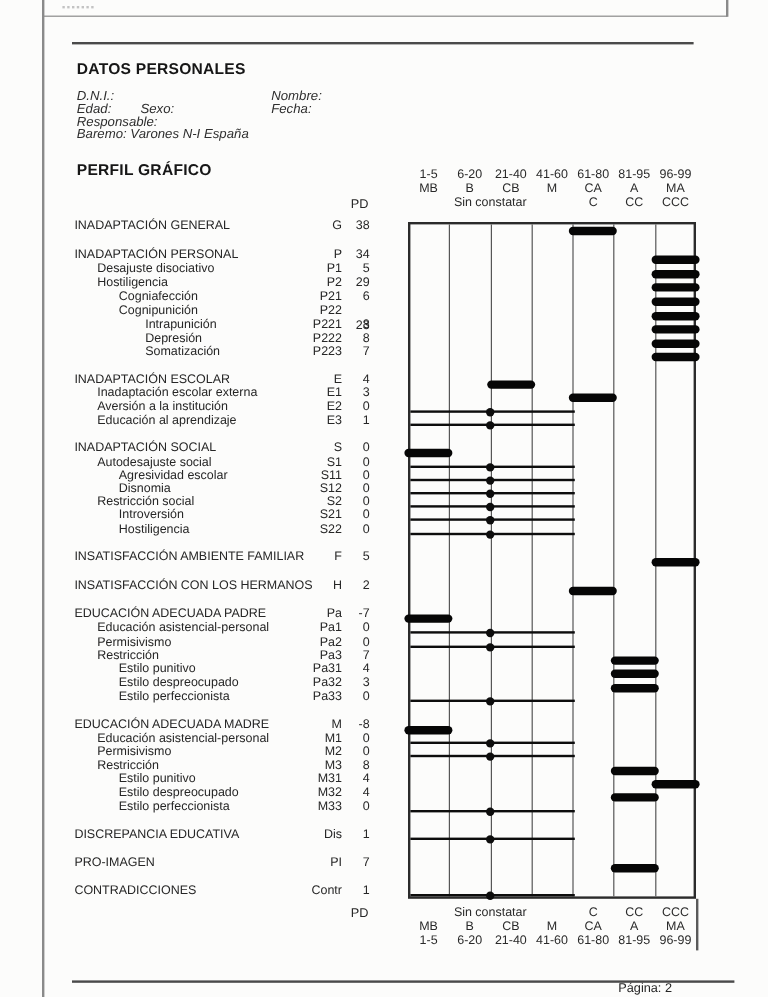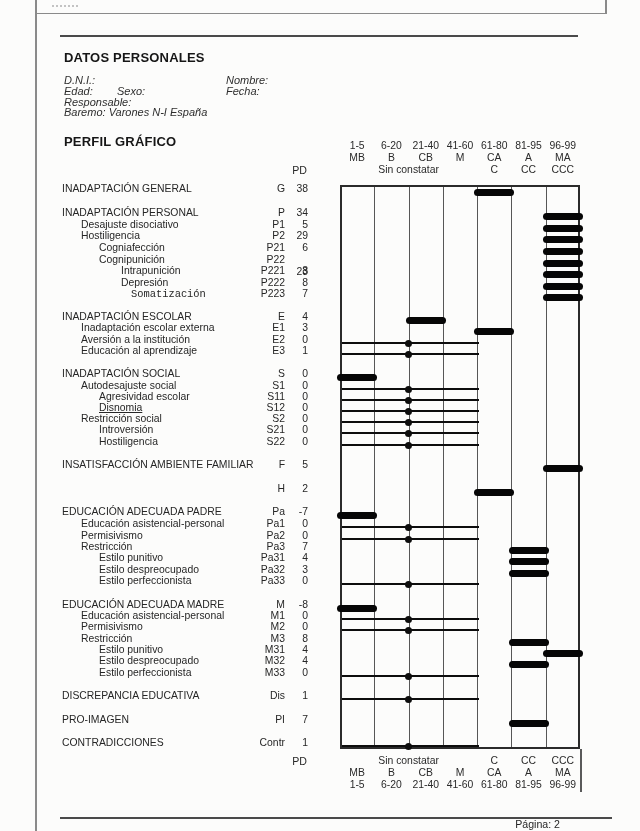--- a/index.html
+++ b/index.html
@@ -172,21 +172,21 @@
     <div class="rowpd" style="top: 242px;">6</div>
     <div class="rowlabel" style="left: 99px; top: 254px;">Cognipunición</div>
     <div class="rowcode" style="top: 254px;">P22</div>
     <div class="rowpd" style="top: 266px;">23</div>
     <div class="rowlabel" style="left: 121px; top: 265px;">Intrapunición</div>
     <div class="rowcode" style="top: 265px;">P221</div>
     <div class="rowpd" style="top: 265px;">8</div>
     <div class="rowlabel" style="left: 121px; top: 277px;">Depresión</div>
     <div class="rowcode" style="top: 277px;">P222</div>
     <div class="rowpd" style="top: 277px;">8</div>
-    <div class="rowlabel" style="left: 131px; top: 288px; font-family: Liberation Mono, monospace;">Somatización</div>
+    <div class="rowlabel" style="left: 121px; top: 288px;">Somatización</div>
     <div class="rowcode" style="top: 288px;">P223</div>
     <div class="rowpd" style="top: 288px;">7</div>
     <div class="rowlabel" style="left: 62px; top: 311px;">INADAPTACIÓN ESCOLAR</div>
     <div class="rowcode" style="top: 311px;">E</div>
     <div class="rowpd" style="top: 311px;">4</div>
     <div class="rowlabel" style="left: 81px; top: 322px;">Inadaptación escolar externa</div>
     <div class="rowcode" style="top: 322px;">E1</div>
     <div class="rowpd" style="top: 322px;">3</div>
     <div class="rowlabel" style="left: 81px; top: 334px;">Aversión a la institución</div>
     <div class="rowcode" style="top: 334px;">E2</div>
@@ -196,35 +196,36 @@
     <div class="rowpd" style="top: 345px;">1</div>
     <div class="rowlabel" style="left: 62px; top: 368px;">INADAPTACIÓN SOCIAL</div>
     <div class="rowcode" style="top: 368px;">S</div>
     <div class="rowpd" style="top: 368px;">0</div>
     <div class="rowlabel" style="left: 81px; top: 380px;">Autodesajuste social</div>
     <div class="rowcode" style="top: 380px;">S1</div>
     <div class="rowpd" style="top: 380px;">0</div>
     <div class="rowlabel" style="left: 99px; top: 391px;">Agresividad escolar</div>
     <div class="rowcode" style="top: 391px;">S11</div>
     <div class="rowpd" style="top: 391px;">0</div>
-    <div class="rowlabel" style="left: 99px; top: 402px; text-decoration: underline;">Disnomia</div>
+    <div class="rowlabel" style="left: 99px; top: 402px;">Disnomia</div>
     <div class="rowcode" style="top: 402px;">S12</div>
     <div class="rowpd" style="top: 402px;">0</div>
     <div class="rowlabel" style="left: 81px; top: 413px;">Restricción social</div>
     <div class="rowcode" style="top: 413px;">S2</div>
     <div class="rowpd" style="top: 413px;">0</div>
     <div class="rowlabel" style="left: 99px; top: 424px;">Introversión</div>
     <div class="rowcode" style="top: 424px;">S21</div>
     <div class="rowpd" style="top: 424px;">0</div>
     <div class="rowlabel" style="left: 99px; top: 436px;">Hostiligencia</div>
     <div class="rowcode" style="top: 436px;">S22</div>
     <div class="rowpd" style="top: 436px;">0</div>
     <div class="rowlabel" style="left: 62px; top: 459px;">INSATISFACCIÓN AMBIENTE FAMILIAR</div>
     <div class="rowcode" style="top: 459px;">F</div>
     <div class="rowpd" style="top: 459px;">5</div>
+    <div class="rowlabel" style="left: 62px; top: 483px;">INSATISFACCIÓN CON LOS HERMANOS</div>
     <div class="rowcode" style="top: 483px;">H</div>
     <div class="rowpd" style="top: 483px;">2</div>
     <div class="rowlabel" style="left: 62px; top: 506px;">EDUCACIÓN ADECUADA PADRE</div>
     <div class="rowcode" style="top: 506px;">Pa</div>
     <div class="rowpd" style="top: 506px;">-7</div>
     <div class="rowlabel" style="left: 81px; top: 518px;">Educación asistencial-personal</div>
     <div class="rowcode" style="top: 518px;">Pa1</div>
     <div class="rowpd" style="top: 518px;">0</div>
     <div class="rowlabel" style="left: 81px; top: 530px;">Permisivismo</div>
     <div class="rowcode" style="top: 530px;">Pa2</div>

